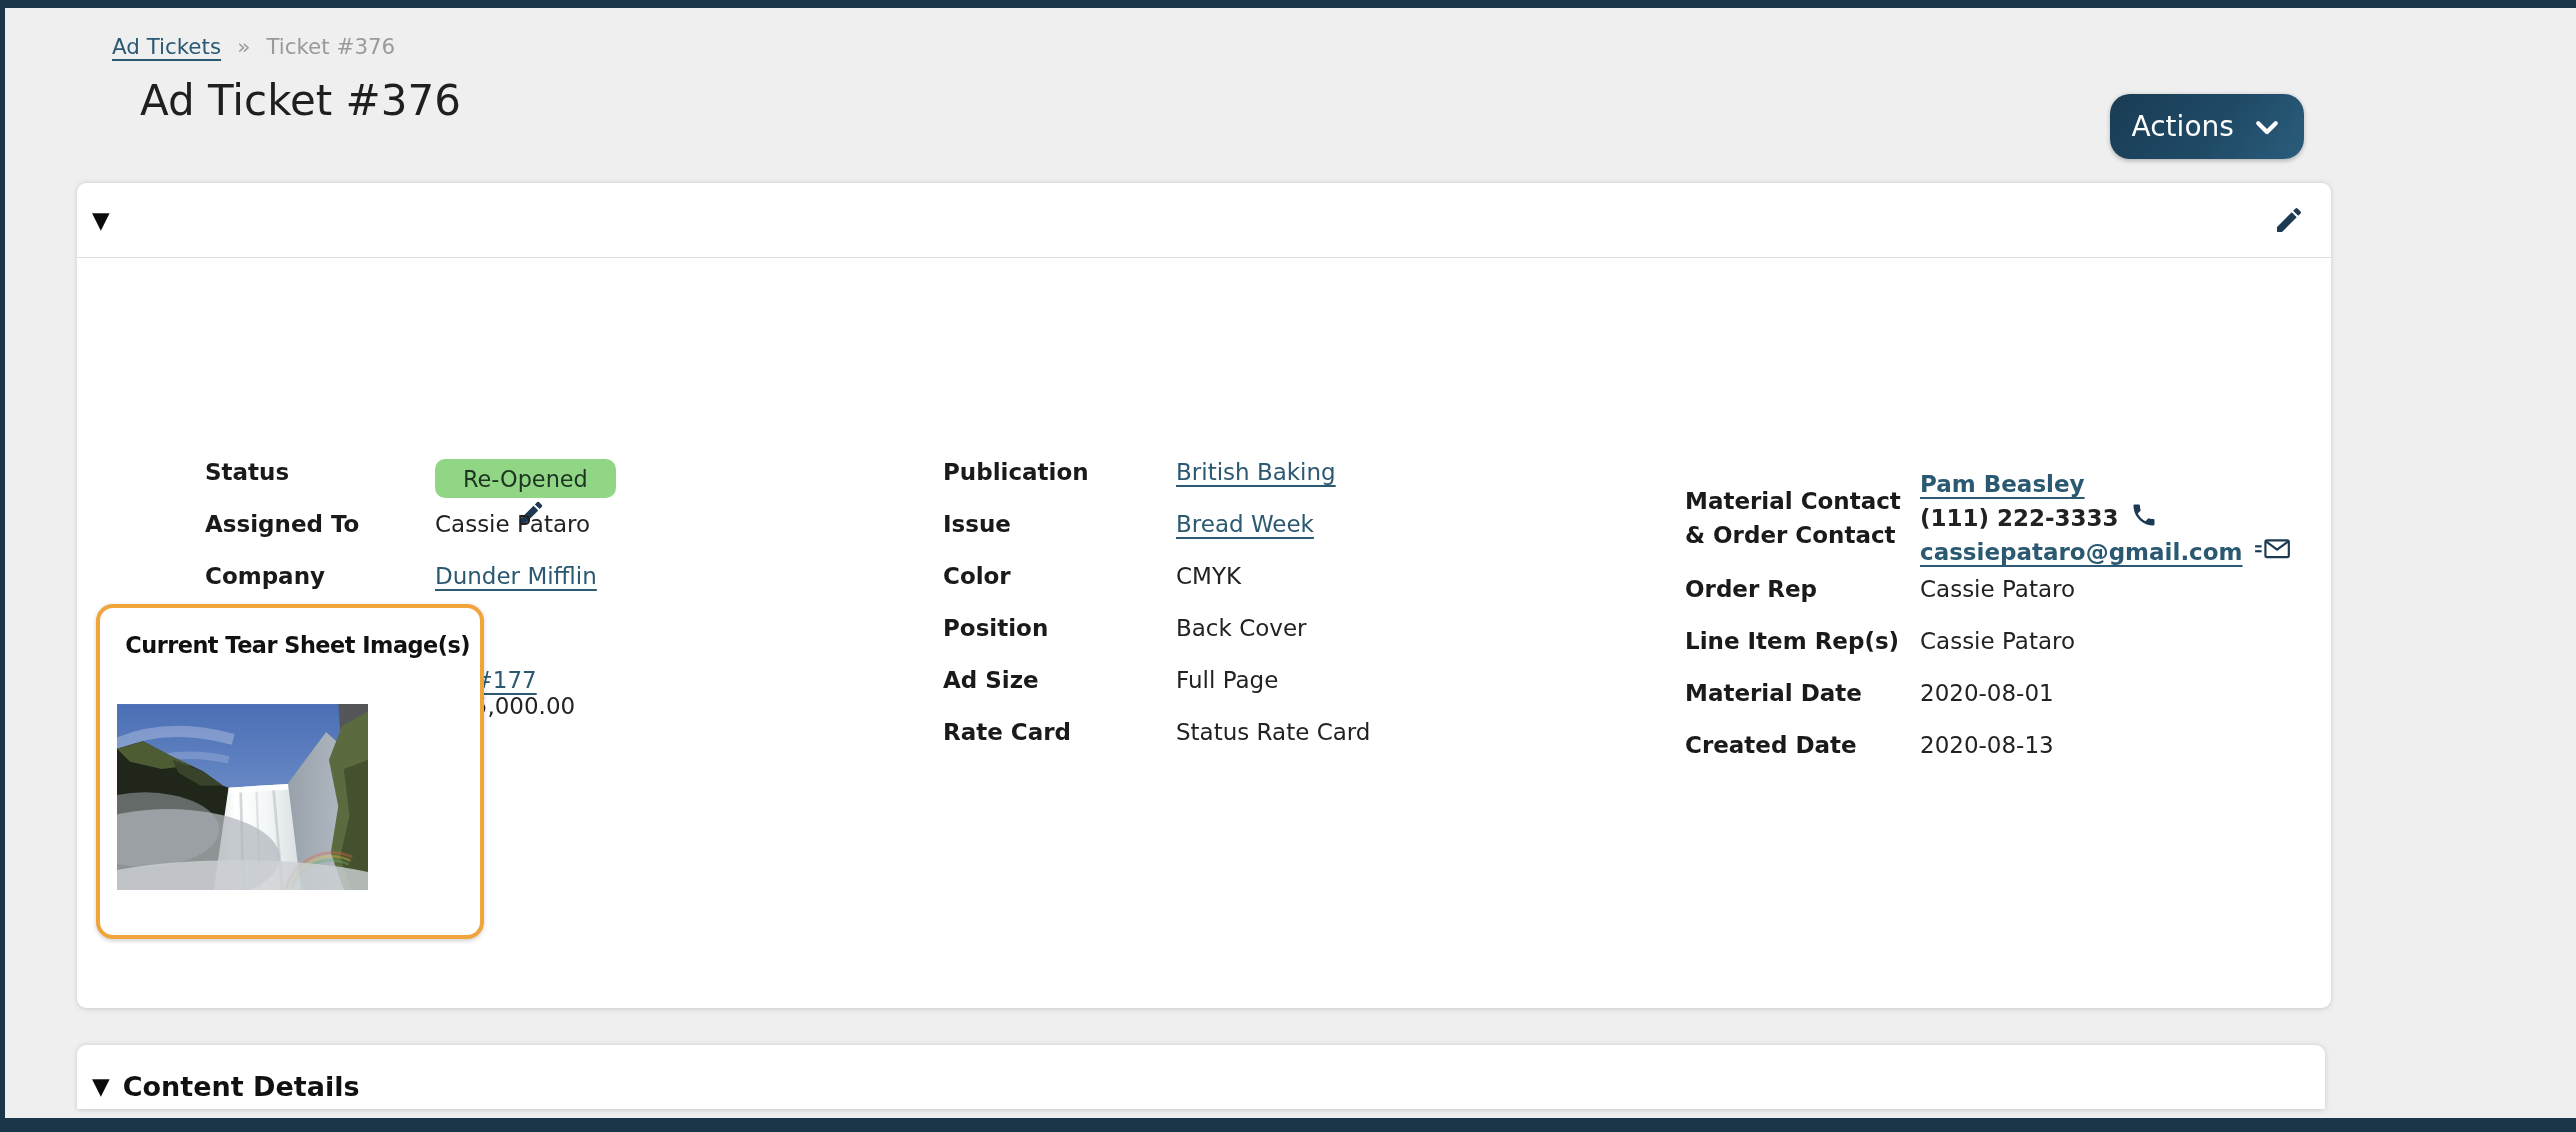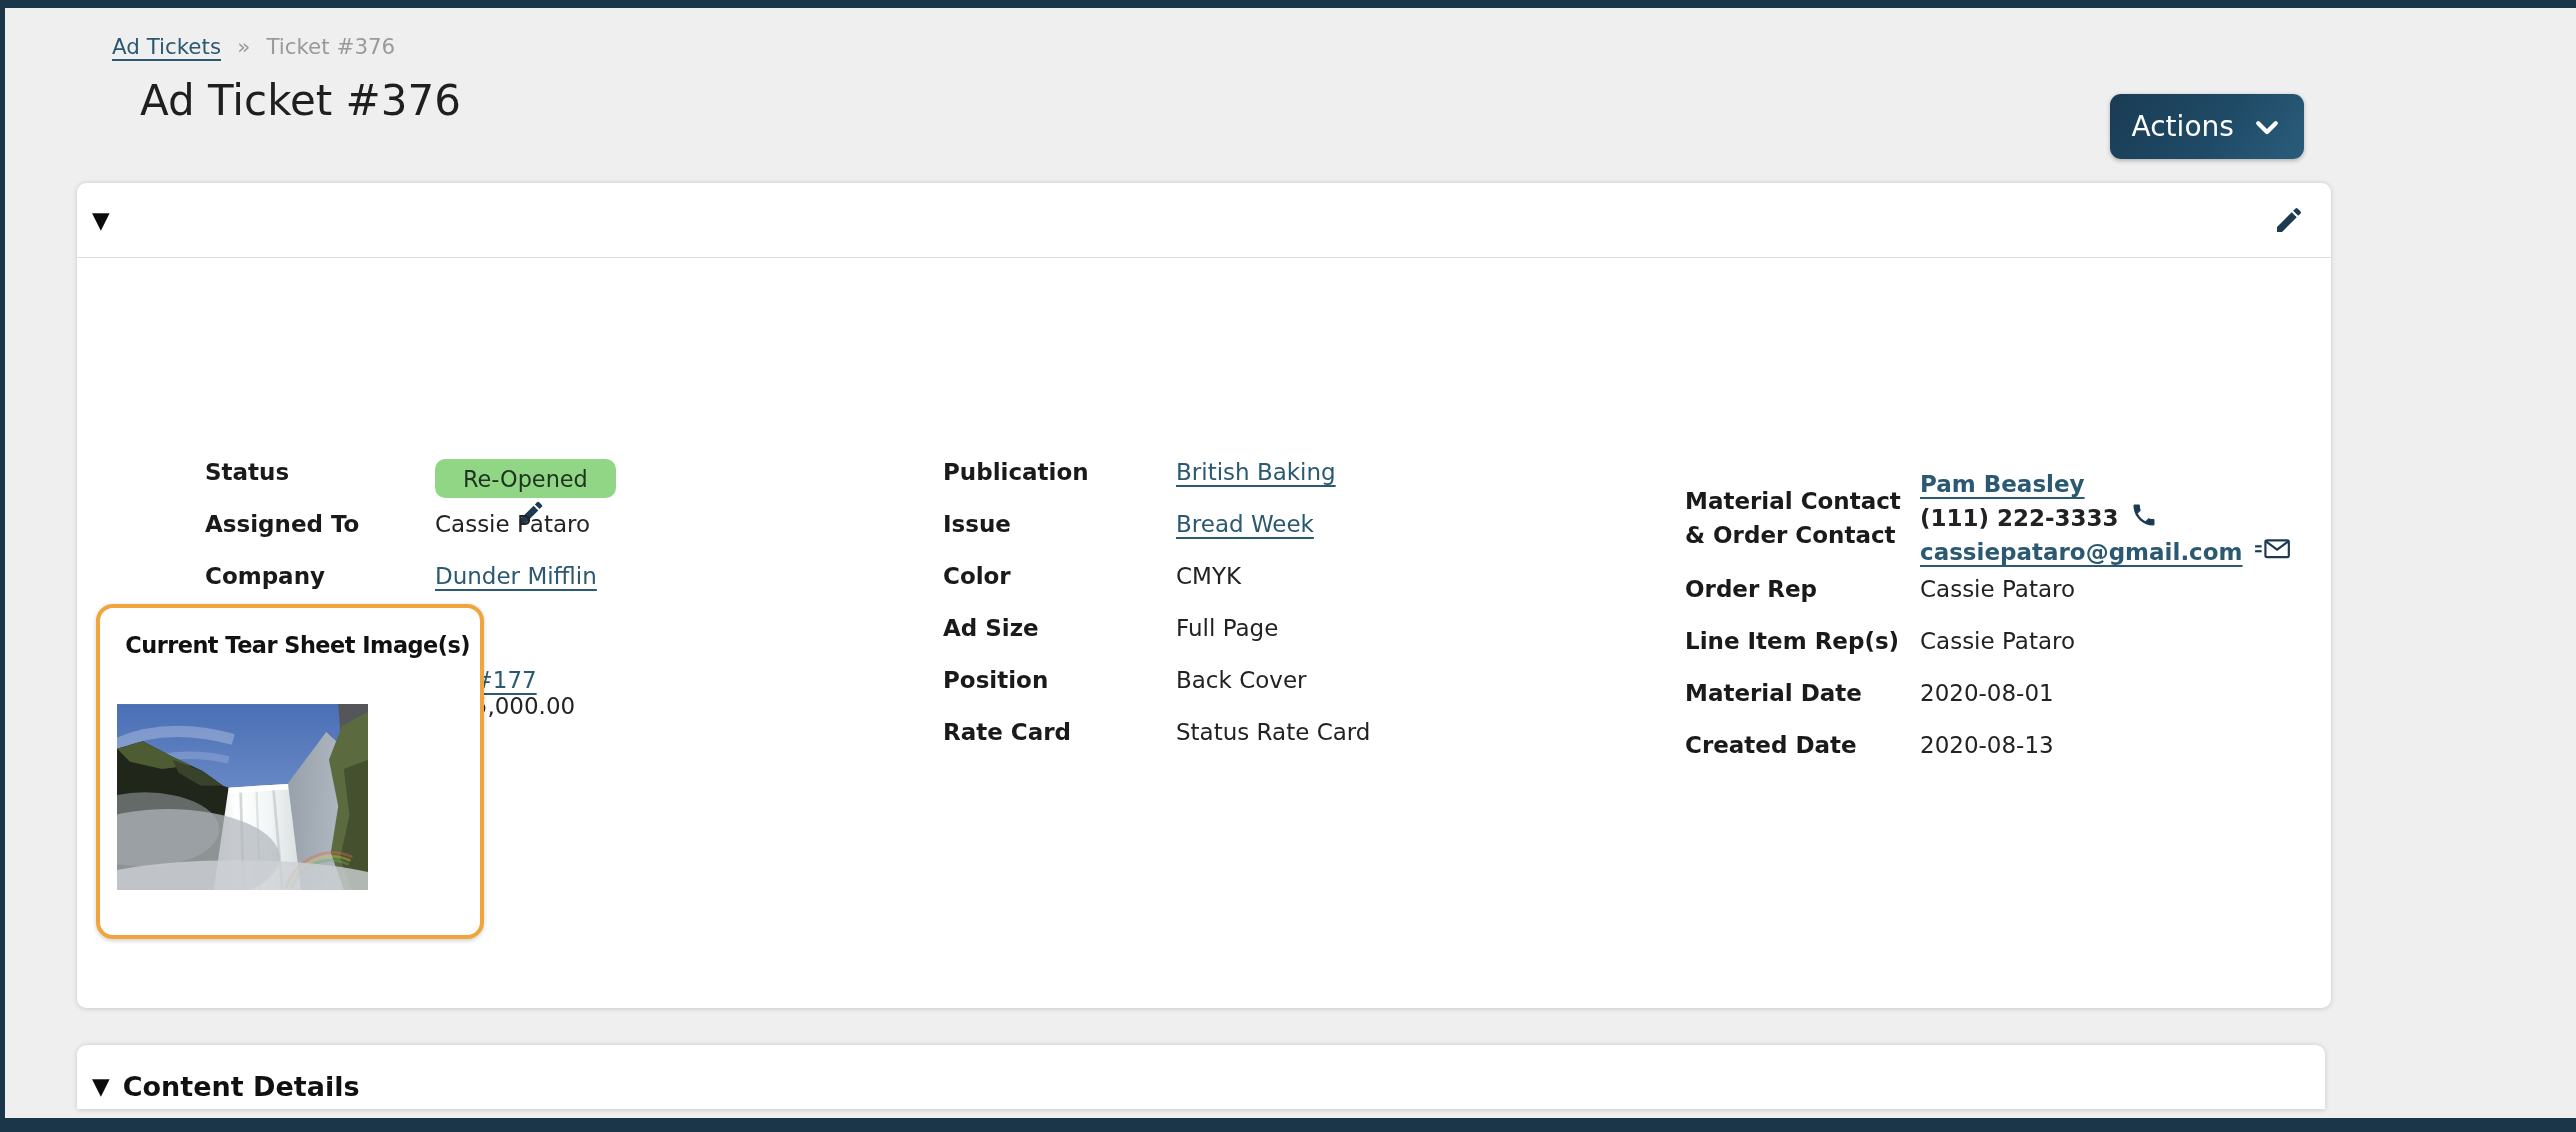--- a/index.html
+++ b/index.html
@@ -19,21 +19,21 @@
   
   .breadcrumb { position:absolute; left:112px; top:34px; font-size:21.4px; }
   .breadcrumb a { color:#2a5971; text-decoration:underline; text-underline-offset:4.7px; cursor:pointer; }
   .crumb-sep, .crumb-current { color:#9a9a9a; }
   .crumb-sep { margin:0 9.3px; }
   .page-title { position:absolute; left:140px; top:76px; font-size:42px; font-weight:400; color:#1f1f1f; }
 
   
   .actions-btn {
     position:absolute; left:2110px; top:94px; width:194px; height:65px;
-    border:none; border-radius:11px; cursor:pointer;
+    border:none; border-radius:20px; cursor:pointer;
     background:linear-gradient(125deg, #1a3c54 0%, #1f4a66 55%, #2a5d7b 100%);
     color:#ffffff; font-size:28px; font-family:inherit;
     display:flex; align-items:center; justify-content:center; gap:18.6px;
     box-shadow:0 1.9px 4.7px rgba(0,0,0,0.25);
   }
 
   
   .card {
     position:absolute; background:#ffffff; border-radius:9.3px;
     box-shadow:0 0.9px 5.6px rgba(0,0,0,0.16);
@@ -176,26 +176,26 @@
       </div>
       <div class="drow">
         <span class="lbl">Issue</span>
         <a class="dlink">Bread Week</a>
       </div>
       <div class="drow">
         <span class="lbl">Color</span>
         <span class="val">CMYK</span>
       </div>
       <div class="drow">
+        <span class="lbl">Position</span>
+        <span class="val">Back Cover</span>
+      </div>
+      <div class="drow">
         <span class="lbl">Ad Size</span>
         <span class="val">Full Page</span>
-      </div>
-      <div class="drow">
-        <span class="lbl">Position</span>
-        <span class="val">Back Cover</span>
       </div>
       <div class="drow">
         <span class="lbl">Rate Card</span>
         <span class="val">Status Rate Card</span>
       </div>
     </div>
 
     <div class="col col3">
       <div class="contact-row">
         <span class="contact-lbl">

